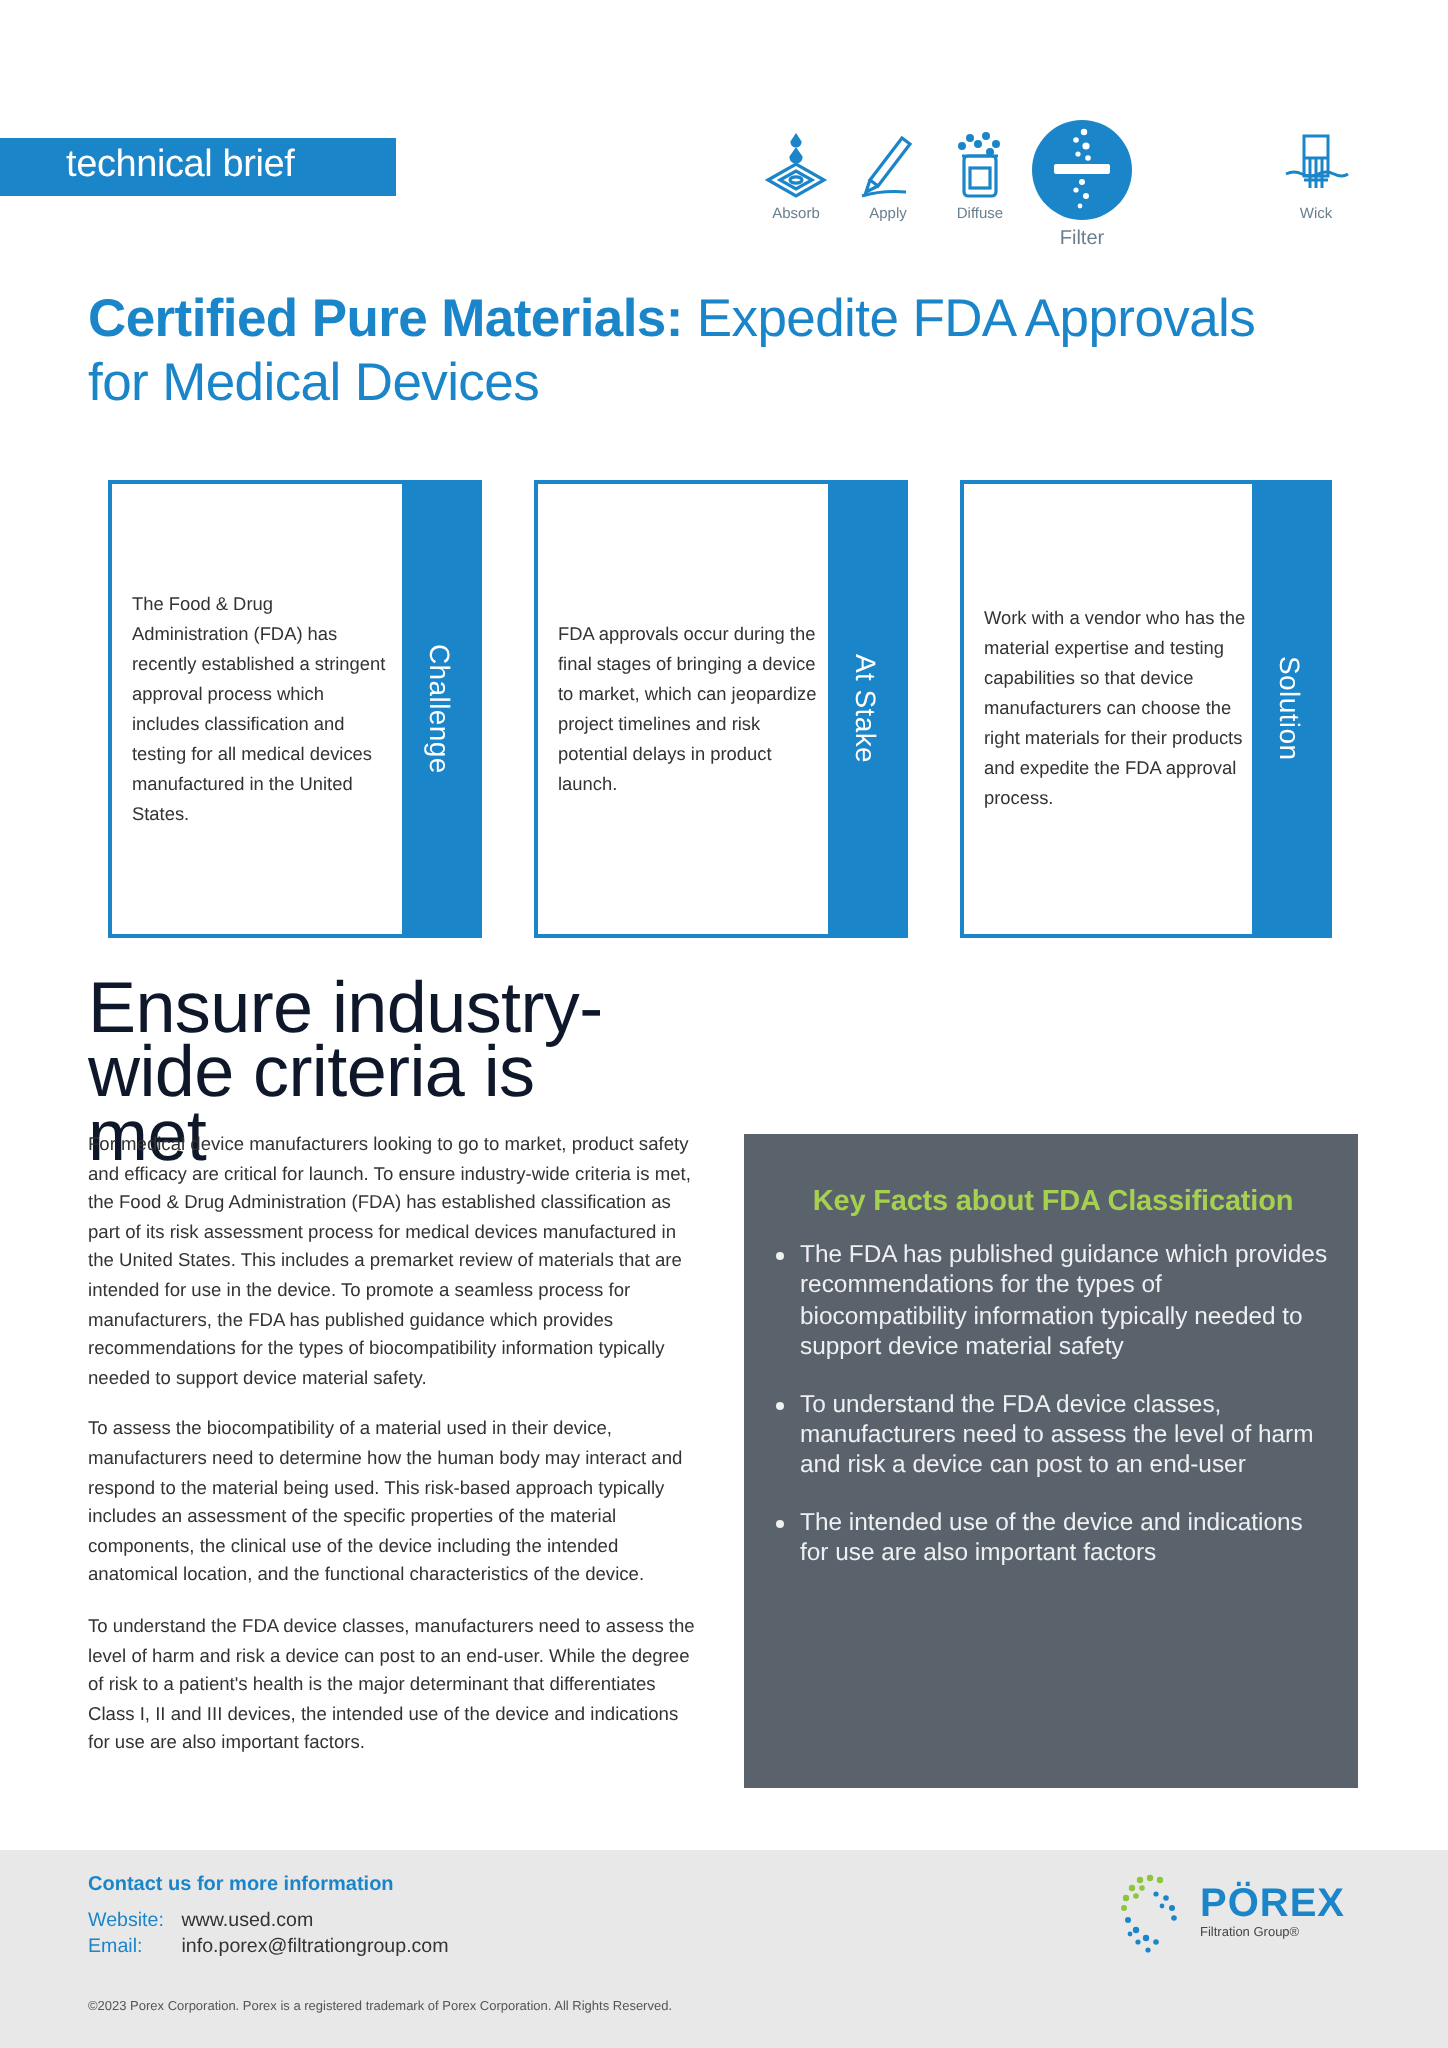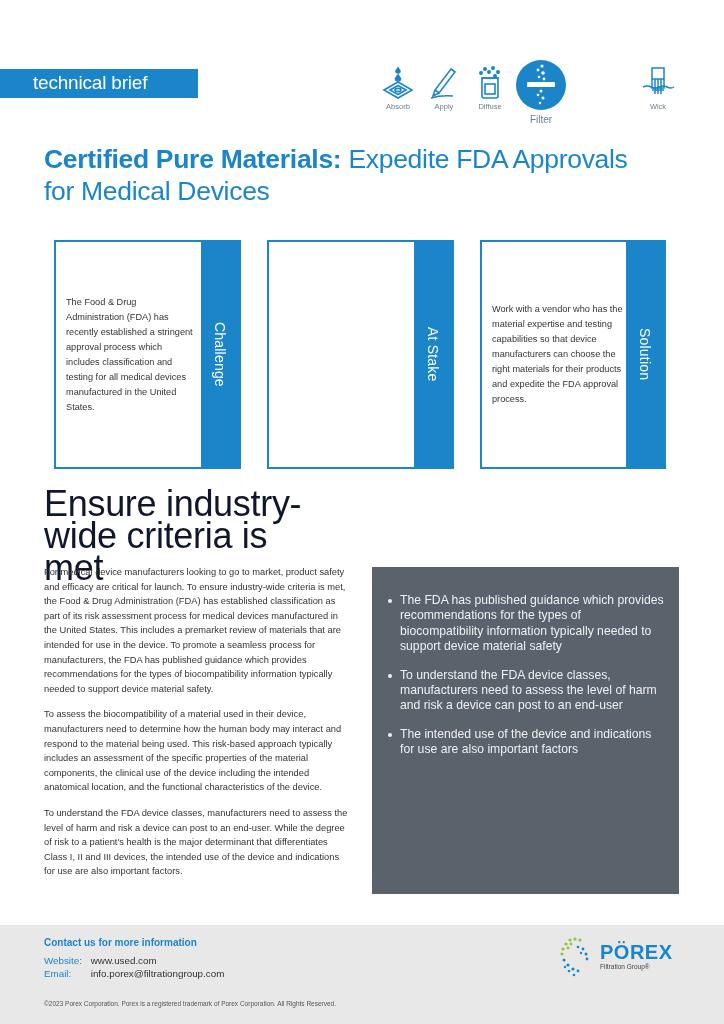--- a/index.html
+++ b/index.html
@@ -160,40 +160,42 @@
 
 <h1 class="title"><b>Certified Pure Materials:</b><span class="light"> Expedite FDA Approvals for Medical Devices</span></h1>
 
 <div class="card" style="left:54px;width:187px;">
   <div class="txt" style="width:130px;">The Food &amp; Drug Administration (FDA) has recently established a stringent approval process which includes classification and testing for all medical devices manufactured in the United States.</div>
   <div class="side">
       <span>Challenge</span>
     </div>
 </div>
 <div class="card" style="left:267px;width:187px;">
+  <div class="txt" style="width:130px;">FDA approvals occur during the final stages of bringing a device to market, which can jeopardize project timelines and risk potential delays in product launch.</div>
   <div class="side">
       <span>At Stake</span>
     </div>
 </div>
 <div class="card" style="left:480px;width:186px;">
   <div class="txt" style="width:132px;">Work with a vendor who has the material expertise and testing capabilities so that device manufacturers can choose the right materials for their products and expedite the FDA approval process.</div>
   <div class="side">
       <span>Solution</span>
     </div>
 </div>
 
 <h2 class="h2" style="width:280px;">Ensure industry-wide criteria is met</h2>
 
 <div class="body-text">
   <p>For medical device manufacturers looking to go to market, product safety and efficacy are critical for launch. To ensure industry-wide criteria is met, the Food &amp; Drug Administration (FDA) has established classification as part of its risk assessment process for medical devices manufactured in the United States. This includes a premarket review of materials that are intended for use in the device. To promote a seamless process for manufacturers, the FDA has published guidance which provides recommendations for the types of biocompatibility information typically needed to support device material safety.</p>
   <p>To assess the biocompatibility of a material used in their device, manufacturers need to determine how the human body may interact and respond to the material being used. This risk-based approach typically includes an assessment of the specific properties of the material components, the clinical use of the device including the intended anatomical location, and the functional characteristics of the device.</p>
   <p>To understand the FDA device classes, manufacturers need to assess the level of harm and risk a device can post to an end-user. While the degree of risk to a patient's health is the major determinant that differentiates Class I, II and III devices, the intended use of the device and indications for use are also important factors.</p>
 </div>
 
 <div class="facts">
+  <h3>Key Facts about FDA Classification</h3>
   <ul>
     <li>The FDA has published guidance which provides recommendations for the types of biocompatibility information typically needed to support device material safety</li>
     <li>To understand the FDA device classes, manufacturers need to assess the level of harm and risk a device can post to an end-user</li>
     <li>The intended use of the device and indications for use are also important factors</li>
   </ul>
 </div>
 
 <div class="footer">
   <div class="contact-h">Contact us for more information</div>
   <div class="row" style="top:30px;">

